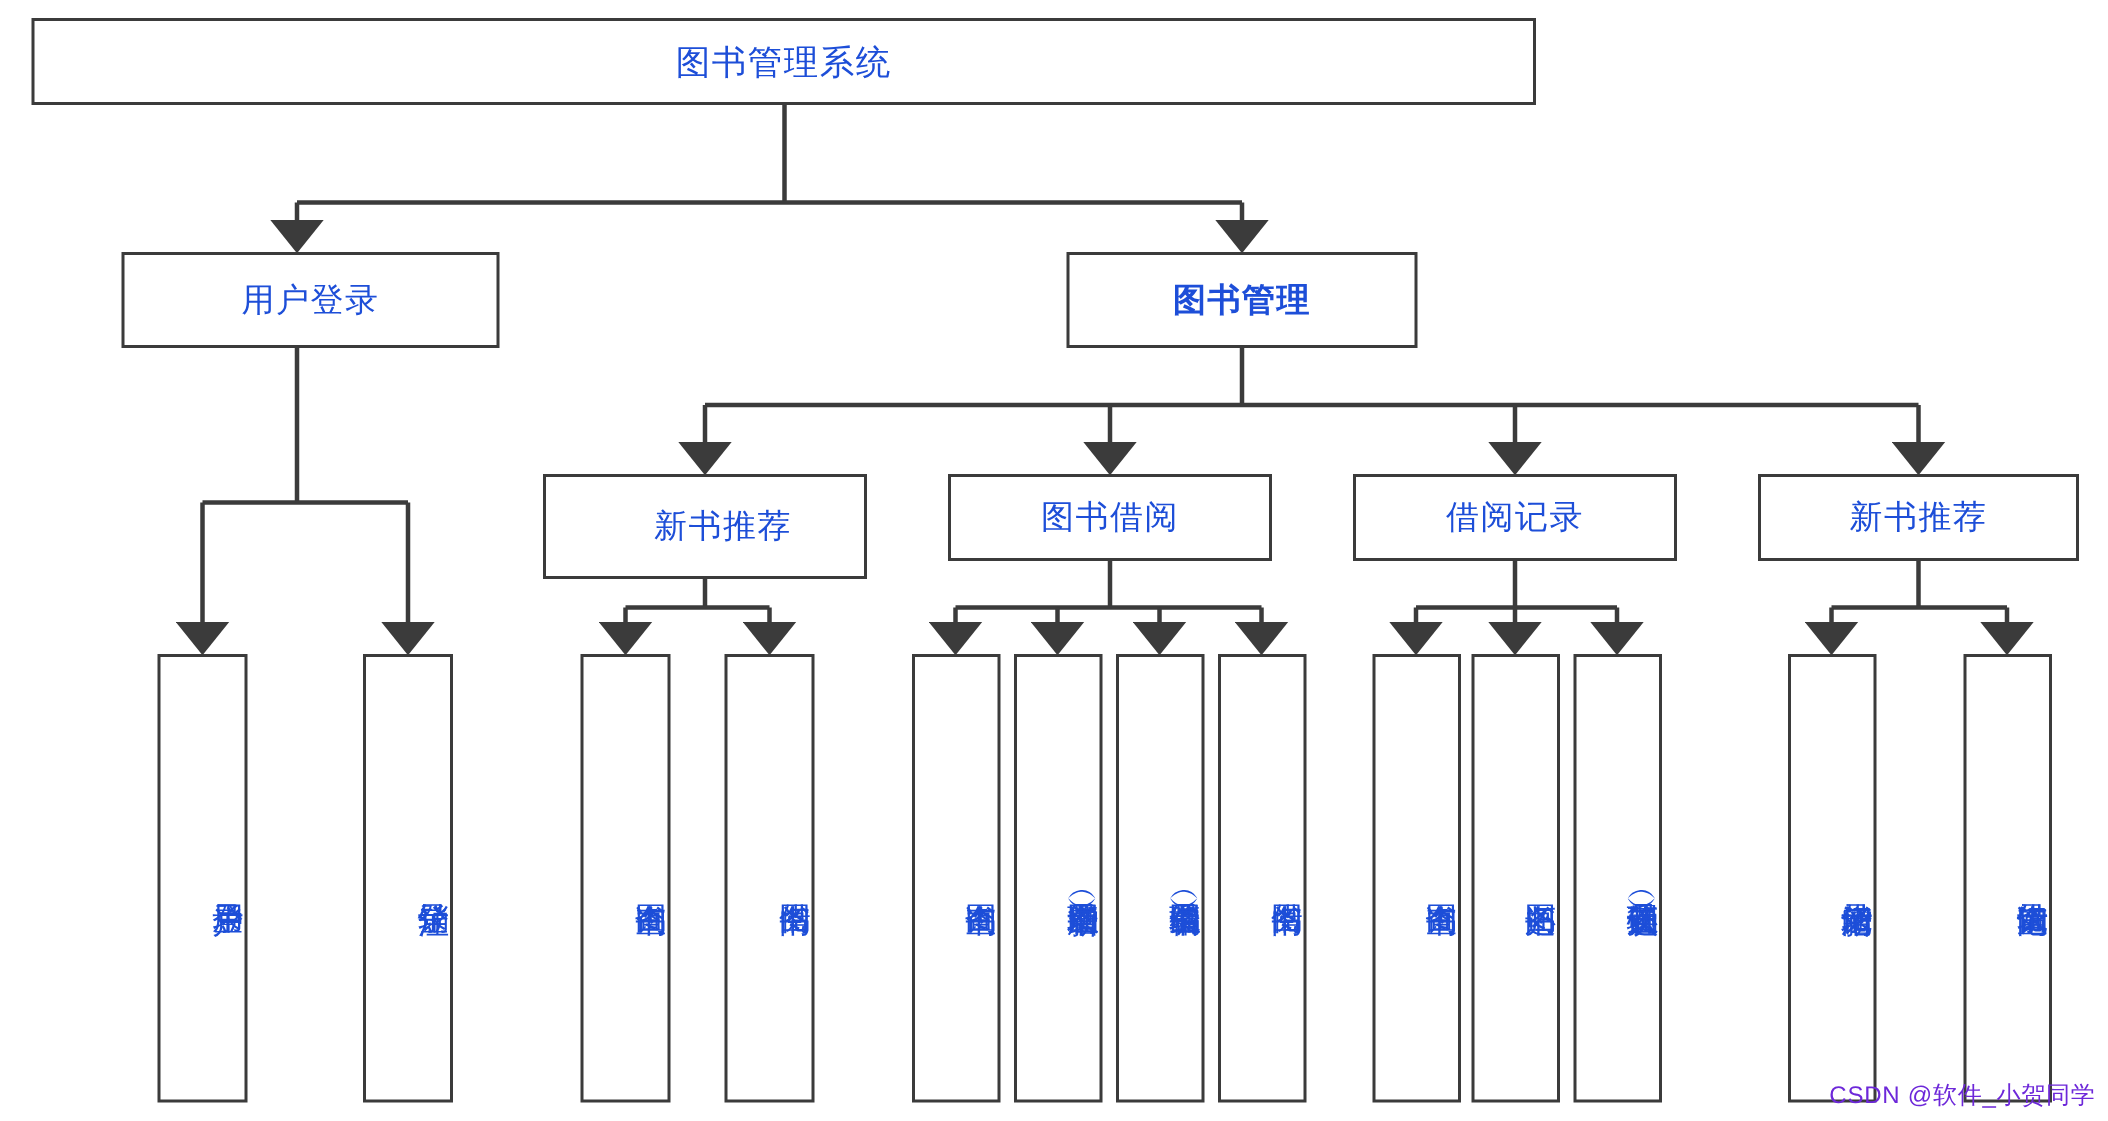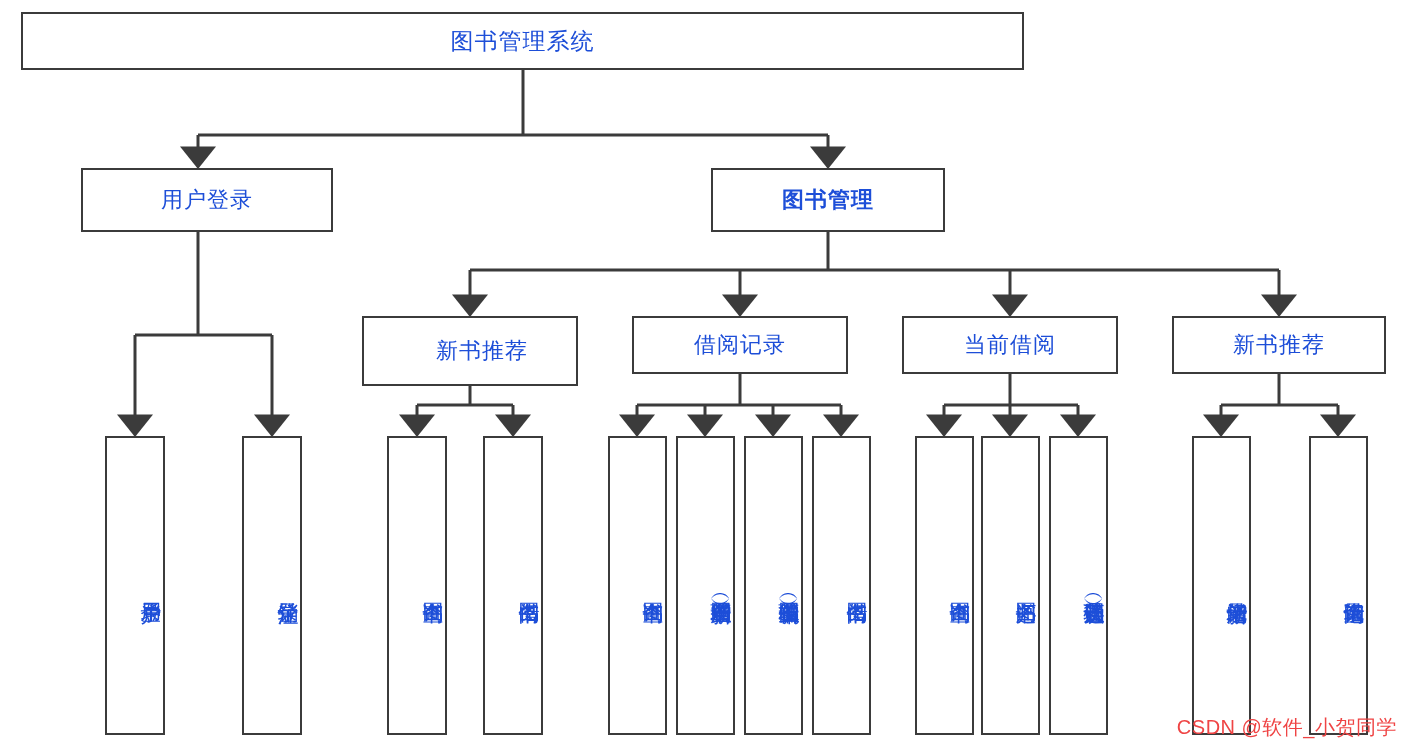--- a/index.html
+++ b/index.html
@@ -6,21 +6,21 @@
   body{font-family:"Liberation Sans","DejaVu Sans",sans-serif;}
   #stage{position:relative;width:1405px;height:747px;background:#fff;overflow:hidden;}
   #edges{position:absolute;left:0;top:0;width:1405px;height:747px;}
   .node{position:absolute;box-sizing:border-box;background:#ffffff;border:2px solid #3b3b3b;
         display:flex;align-items:center;justify-content:center;color:#1d4ed8;}
   .node.h{font-size:22px;letter-spacing:1px;}
   .node.v{writing-mode:vertical-rl;text-orientation:upright;font-size:21px;
           line-height:1.18;padding-top:14px;padding-bottom:14px;
           align-items:flex-start;justify-content:center;}
   #title-node{font-size:23px;}
-  #watermark{position:absolute;right:8px;bottom:6px;font-size:20px;color:#ef4444;
+  #watermark{position:absolute;right:8px;bottom:6px;font-size:16px;color:#6d28d9;
              letter-spacing:0.5px;white-space:nowrap;}
 </style>
 </head>
 <body>
 
 <div id="stage">
 
   <svg id="edges" viewBox="0 0 1405 747" xmlns="http://www.w3.org/2000/svg">
     <defs>
       <marker id="ah" markerWidth="12" markerHeight="12" refX="3.2" refY="6" orient="auto" markerUnits="strokeWidth">
@@ -70,22 +70,22 @@
       <path d="M1338,405 L1338,424" marker-end="url(#ah)"></path>
     </g>
   </svg>
 
   <div class="node h" id="title-node" style="left:21px;top:12px;width:1003px;height:58px;">图书管理系统</div>
 
   <div class="node h" style="left:81px;top:168px;width:252px;height:64px;">用户登录</div>
   <div class="node h" style="left:711px;top:168px;width:234px;height:64px;font-weight:bold;">图书管理</div>
 
   <div class="node h" style="left:362px;top:316px;width:216px;height:70px;padding-left:24px;">新书推荐</div>
-  <div class="node h" style="left:632px;top:316px;width:216px;height:58px;">借阅记录</div>
-  <div class="node h" style="left:902px;top:316px;width:216px;height:58px;">当前借阅</div>
+  <div class="node h" style="left:632px;top:316px;width:216px;height:58px;">图书借阅</div>
+  <div class="node h" style="left:902px;top:316px;width:216px;height:58px;">借阅记录</div>
   <div class="node h" style="left:1172px;top:316px;width:214px;height:58px;">新书推荐</div>
 
   <div class="node v" style="left:105px;top:436px;width:60px;height:299px;">用户登录</div>
   <div class="node v" style="left:242px;top:436px;width:60px;height:299px;">注销登录</div>
 
   <div class="node v" style="left:387px;top:436px;width:60px;height:299px;">查询图书</div>
   <div class="node v" style="left:483px;top:436px;width:60px;height:299px;">借阅图书</div>
 
   <div class="node v" style="left:608px;top:436px;width:59px;height:299px;">查询图书</div>
   <div class="node v" style="left:676px;top:436px;width:59px;height:299px;">新增图书（管理员）</div>

